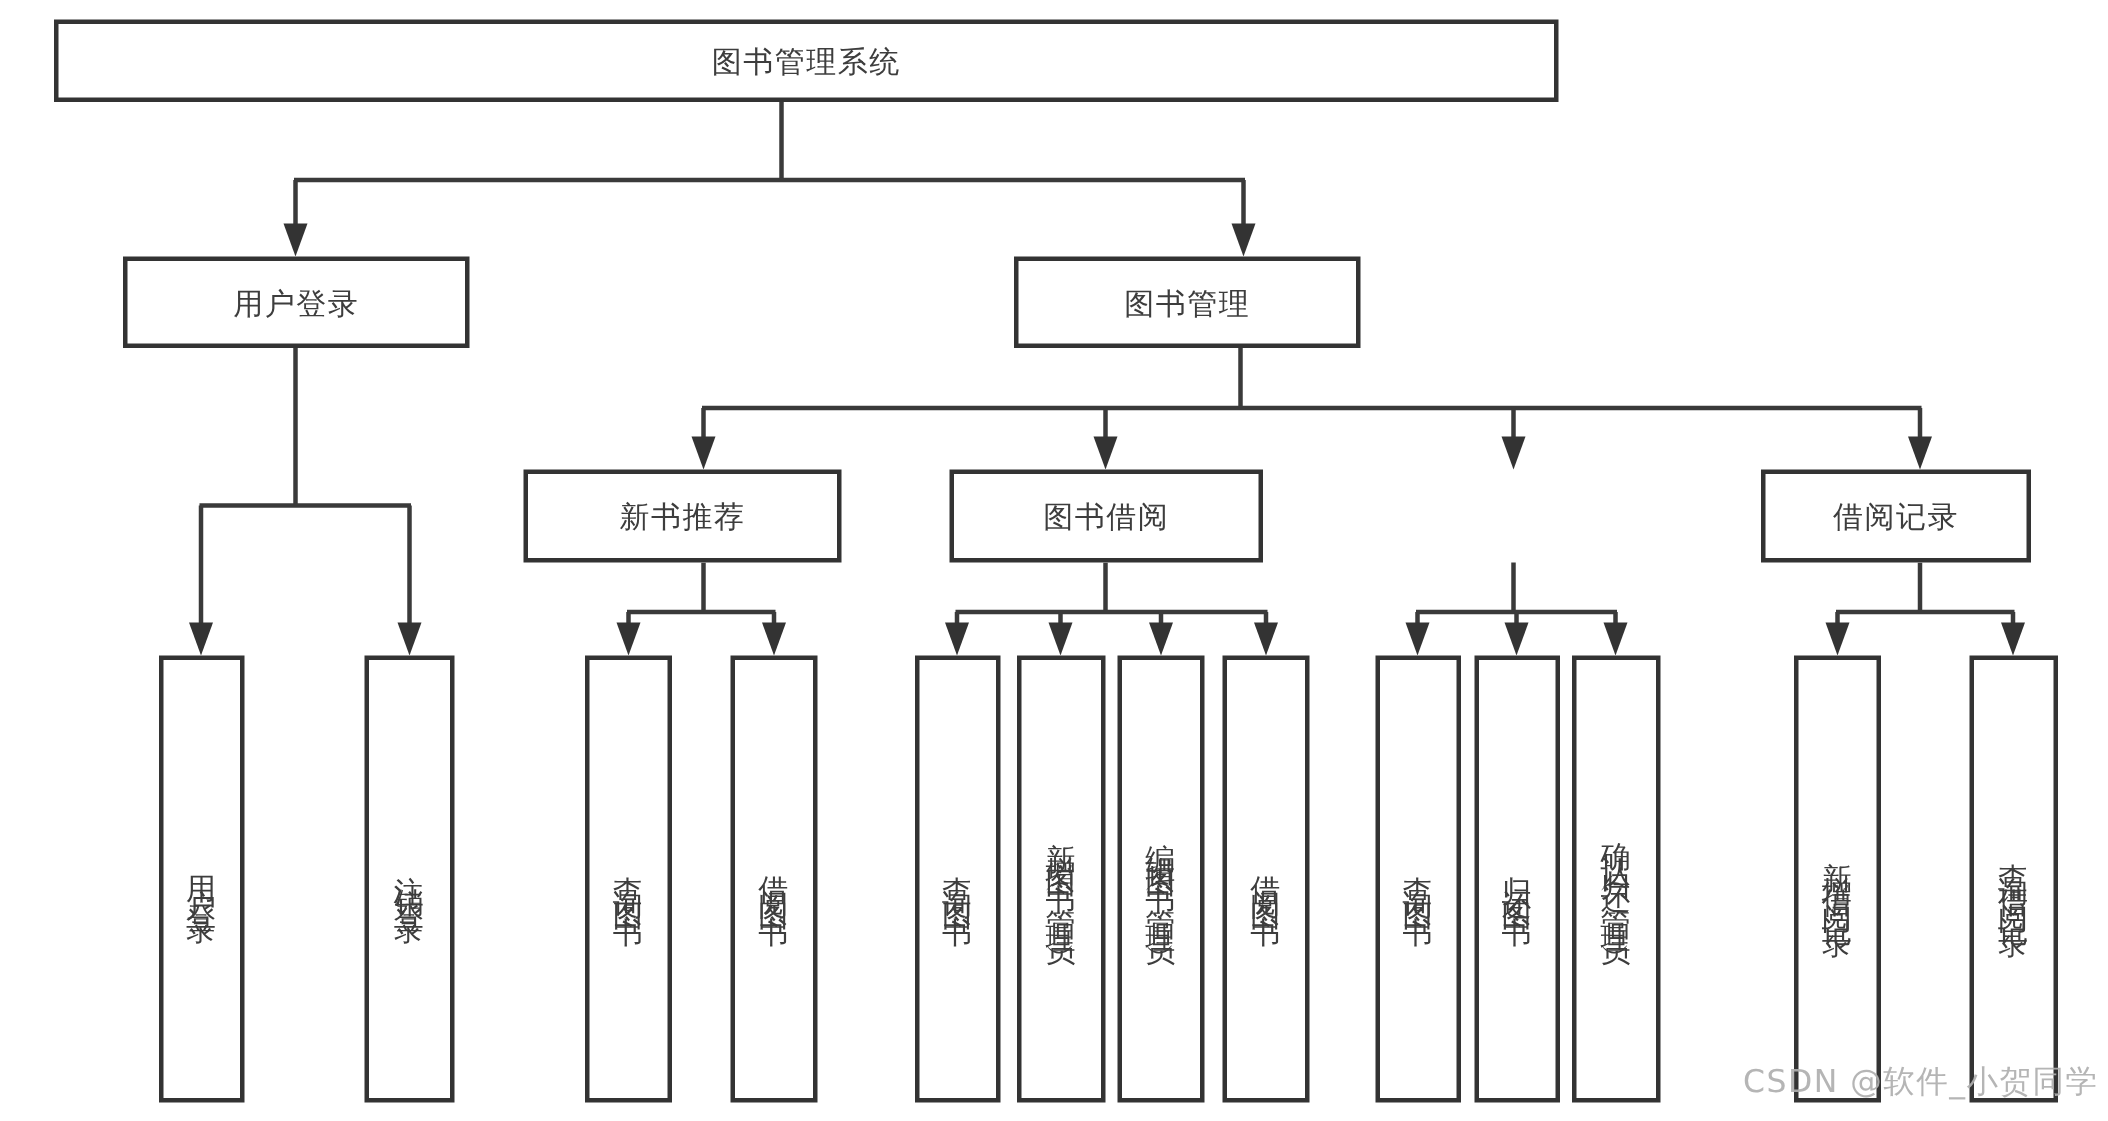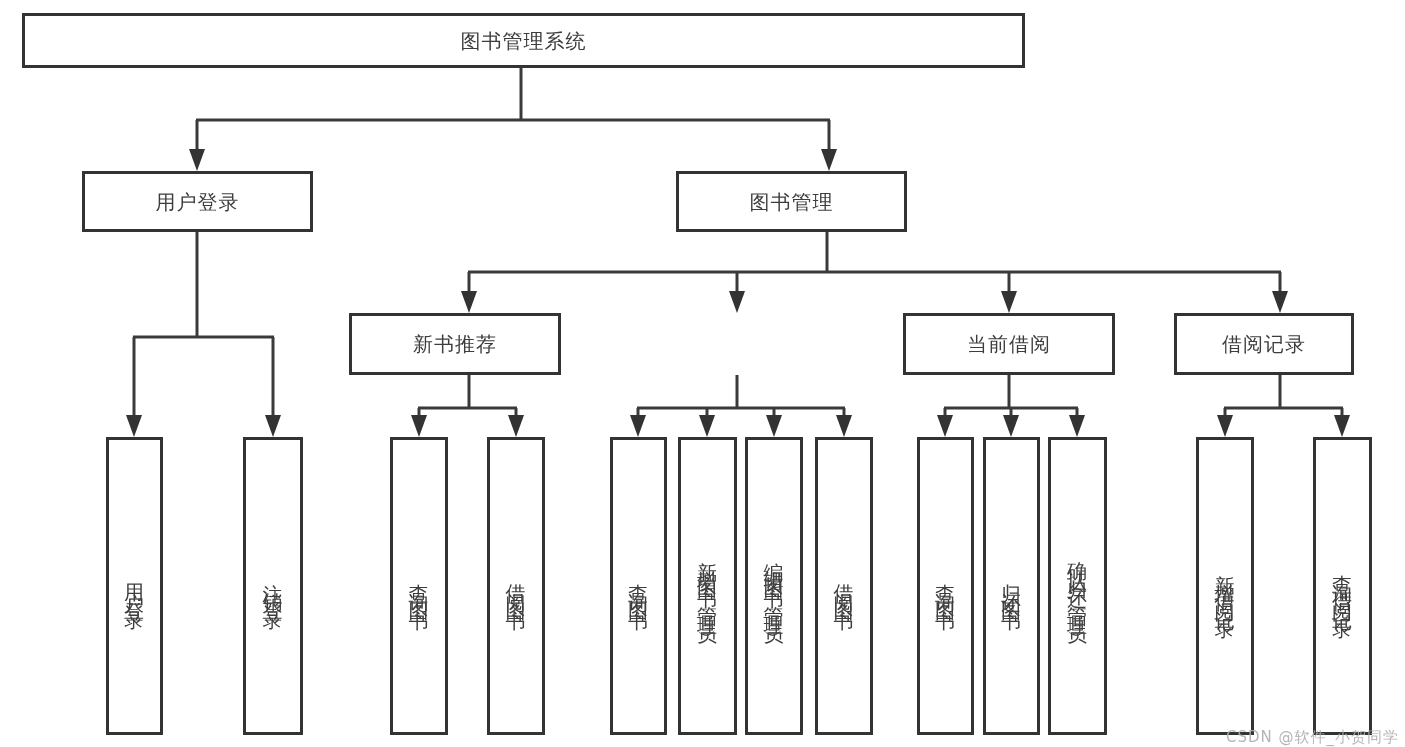--- a/index.html
+++ b/index.html
@@ -42,23 +42,23 @@
   .vbox .vlabel {
     writing-mode: vertical-rl;
     text-orientation: mixed;
     font-size: 20px;
     letter-spacing: 9px;
     line-height: 1;
   }
   #watermark {
     position: absolute;
     right: 6px;
-    bottom: 0;
+    bottom: 12px;
     z-index: 3;
-    font-size: 15px;
+    font-size: 21px;
     color: rgba(175, 175, 175, 0.92);
     letter-spacing: 1px;
     white-space: nowrap;
   }
 </style>
 </head>
 <body>
 
 <div id="stage">
 
@@ -124,36 +124,36 @@
       <polygon points="766,415 782,415 774,437"></polygon>
       <polygon points="836,415 852,415 844,437"></polygon>
       <polygon points="937,415 953,415 945,437"></polygon>
       <polygon points="1003,415 1019,415 1011,437"></polygon>
       <polygon points="1069,415 1085,415 1077,437"></polygon>
       <polygon points="1217,415 1233,415 1225,437"></polygon>
       <polygon points="1334,415 1350,415 1342,437"></polygon>
     </g>
   </svg>
 
-  <div class="box" style="left:22px; top:13px; width:1003px; height:55px;">
+  <div class="box" style="left:36px; top:13px; width:1003px; height:55px;">
     <span class="hlabel">图书管理系统</span>
   </div>
 
   <div class="box" style="left:82px; top:171px; width:231px; height:61px;">
     <span class="hlabel">用户登录</span>
   </div>
   <div class="box" style="left:676px; top:171px; width:231px; height:61px;">
     <span class="hlabel">图书管理</span>
   </div>
 
   <div class="box" style="left:349px; top:313px; width:212px; height:62px;">
     <span class="hlabel">新书推荐</span>
   </div>
-  <div class="box" style="left:903px; top:313px; width:212px; height:62px;">
-    <span class="hlabel">当前借阅</span>
+  <div class="box" style="left:633px; top:313px; width:209px; height:62px;">
+    <span class="hlabel">图书借阅</span>
   </div>
   <div class="box" style="left:1174px; top:313px; width:180px; height:62px;">
     <span class="hlabel">借阅记录</span>
   </div>
 
   <div class="box vbox" style="left:106px; top:437px; width:57px; height:298px;">
     <span class="vlabel">用户登录</span>
   </div>
   <div class="box vbox" style="left:243px; top:437px; width:60px; height:298px;">
     <span class="vlabel">注销登录</span>

